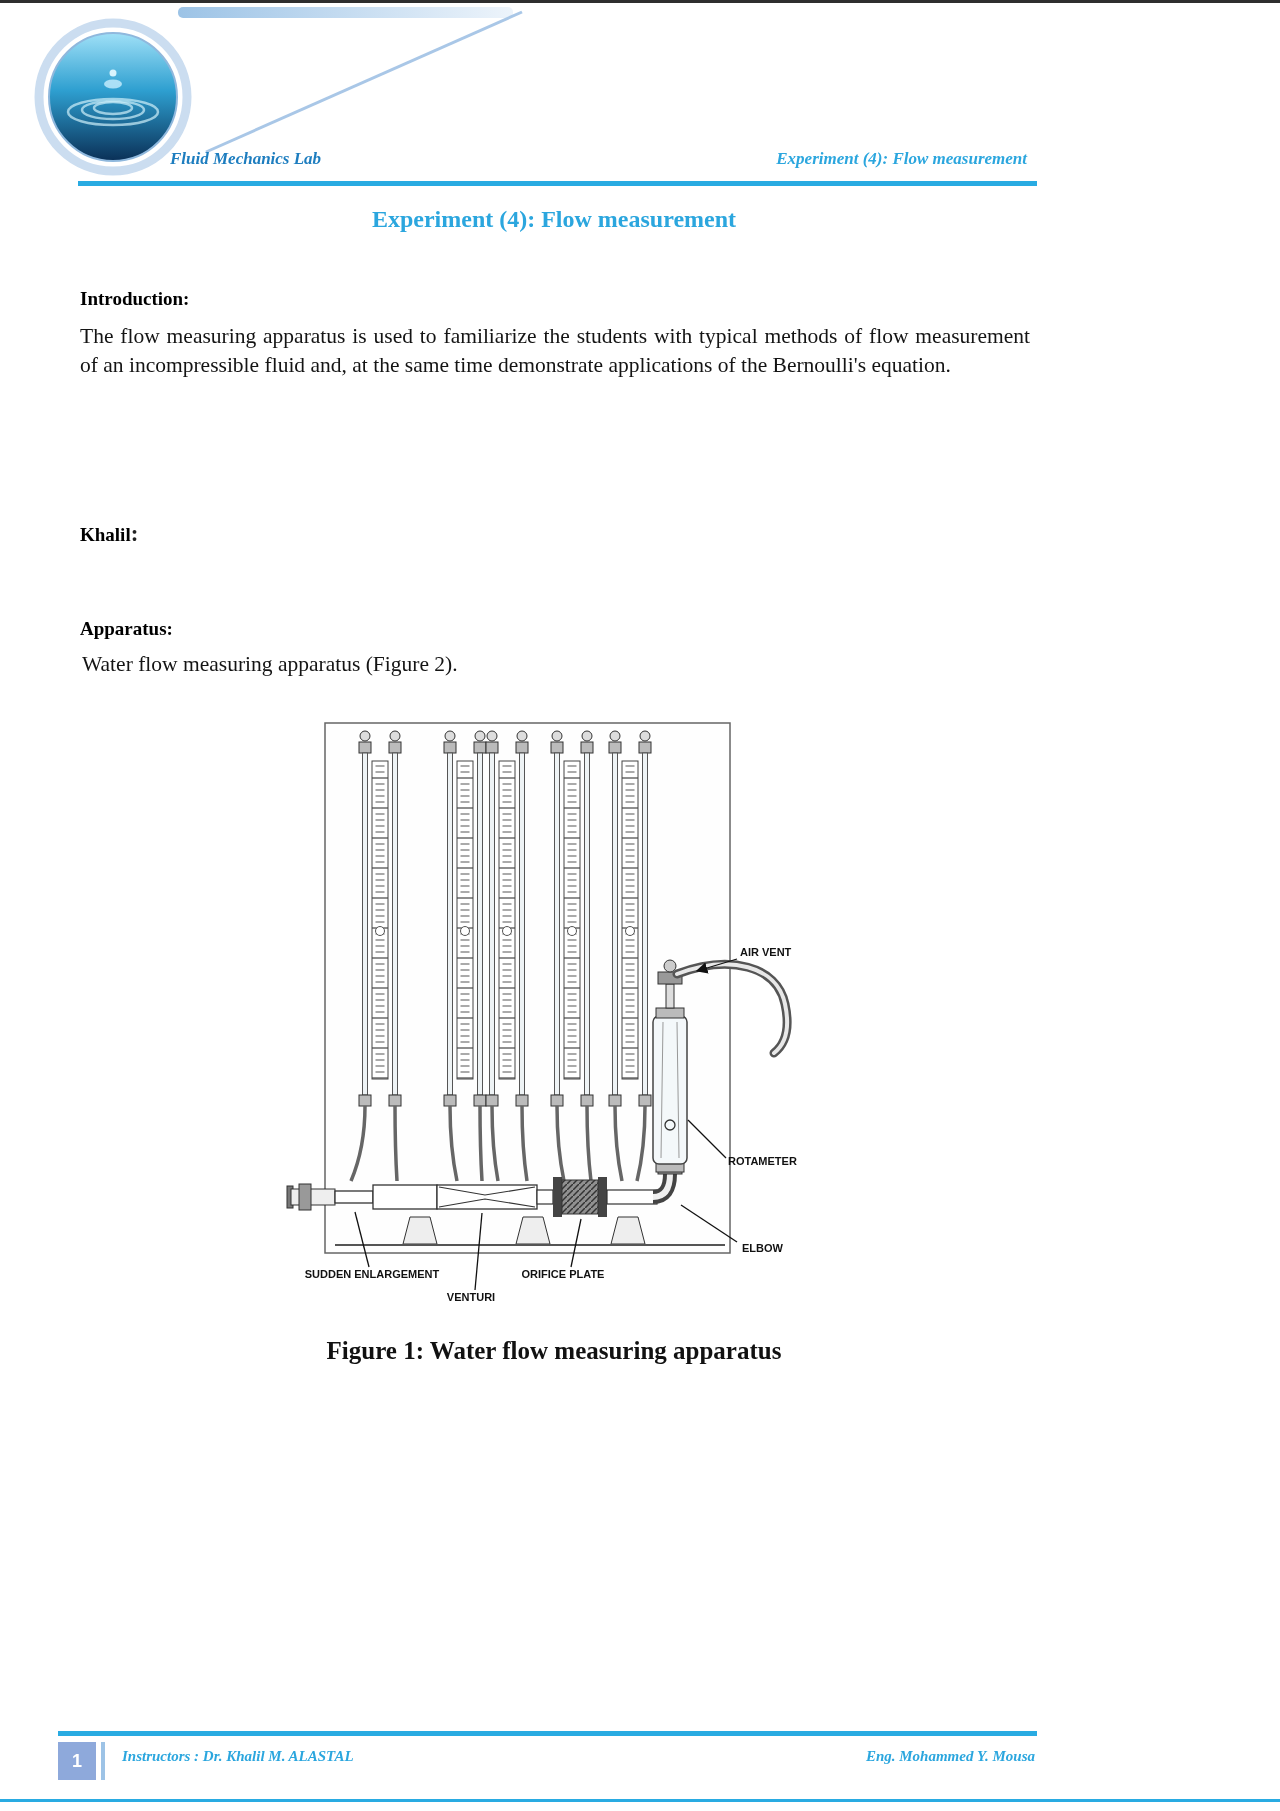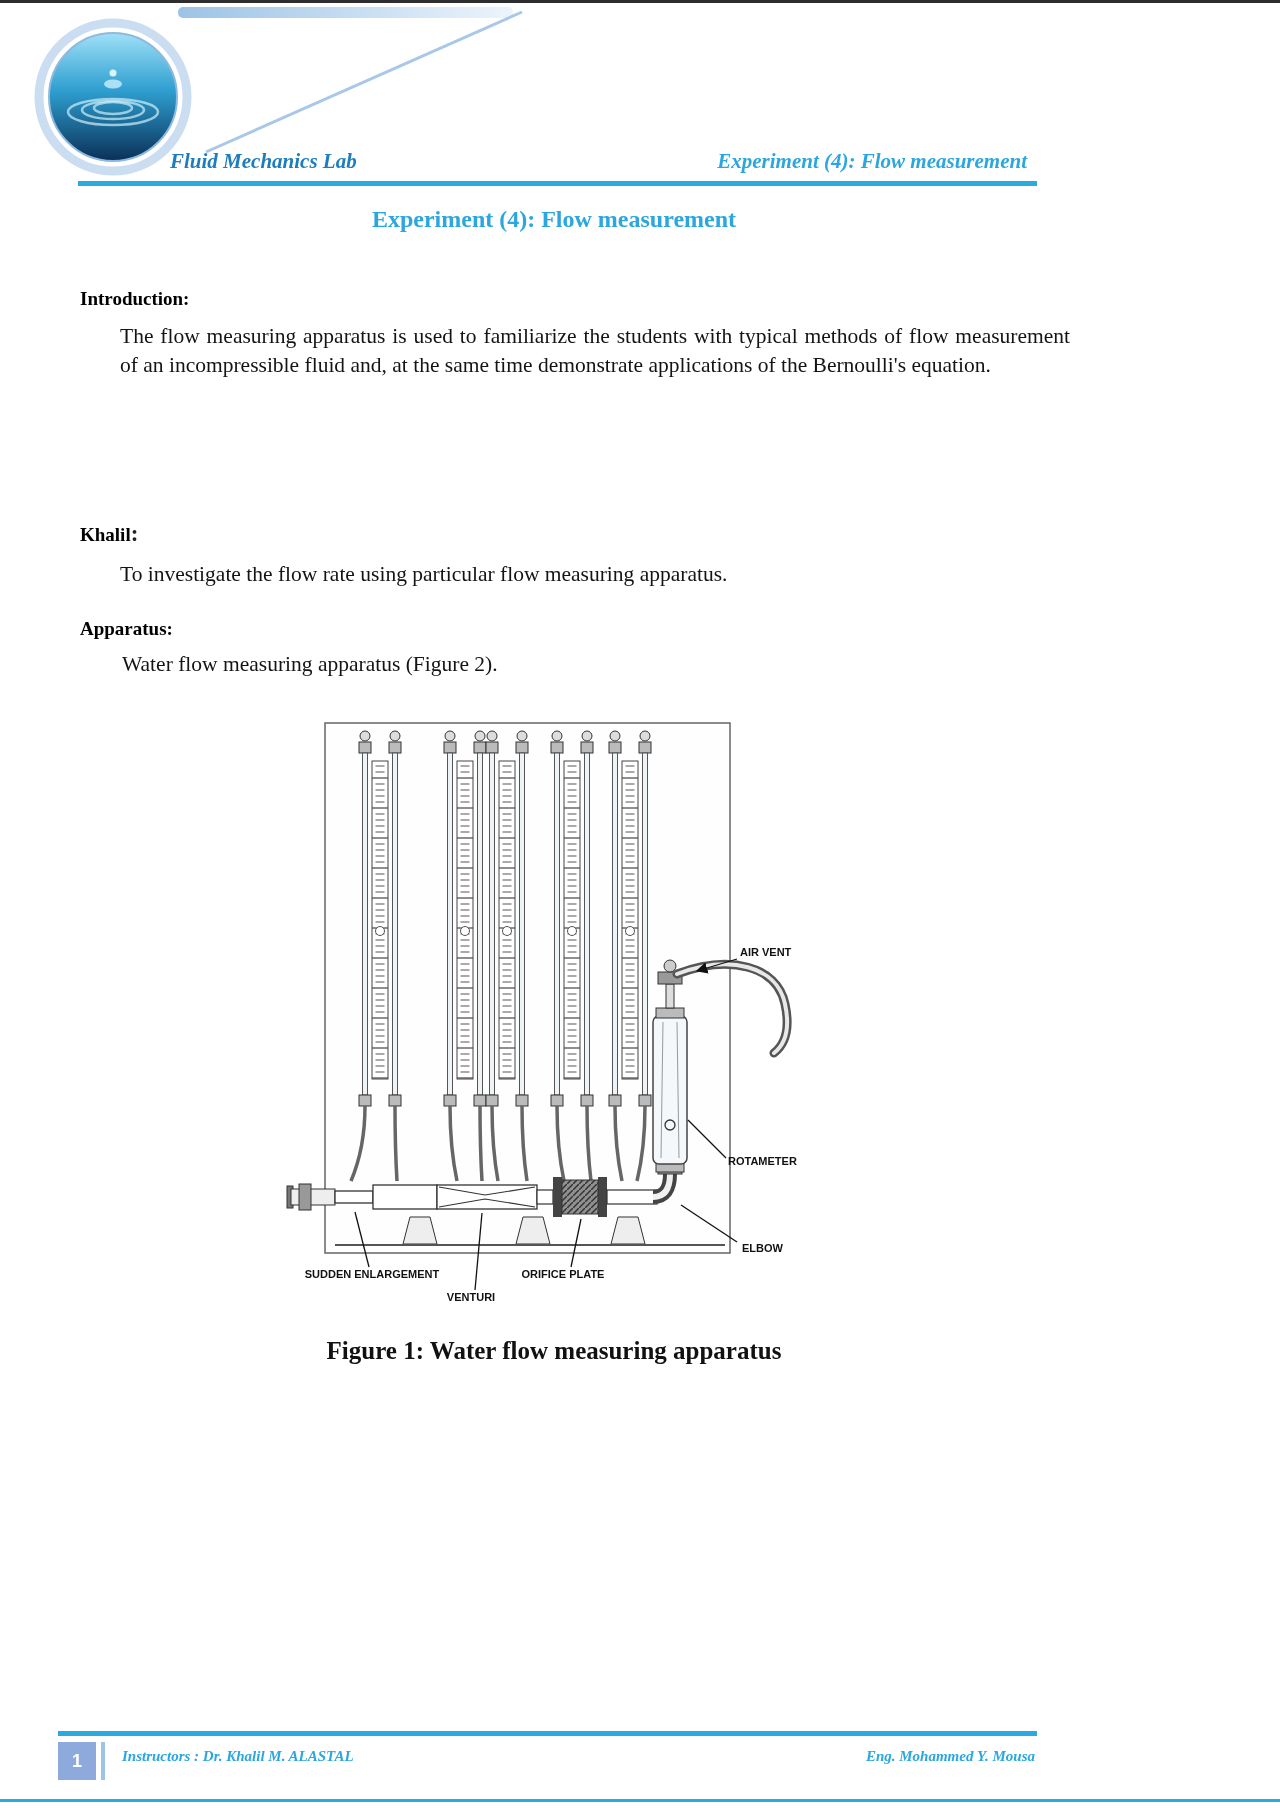--- a/index.html
+++ b/index.html
@@ -12,21 +12,21 @@
     overflow: hidden;
     font-family: "Liberation Serif", serif;
     color: #1a1a1a;
   }
   .abs { position: absolute; }
   .top-edge {
     position: absolute; top: 0; left: 0; right: 0; height: 3px;
     background: #2e2e2e;
   }
   .hdr-text {
-    font-size: 21px; font-weight: bold; font-style: italic;
+    font-size: 17px; font-weight: bold; font-style: italic;
     white-space: nowrap;
   }
   .hdr-left  { color: #1d7dbf; }
   .hdr-right { color: #2ba6de; text-align: right; }
   .rule-double {
     height: 4px;
     border-top: 3px solid #29ABE2;
     border-bottom: 2px solid #29ABE2;
   }
   .page-title {
@@ -34,21 +34,20 @@
     text-align: center;
   }
   .h-section {
     font-size: 19px; font-weight: bold; color: #000000;
     white-space: nowrap;
   }
   .h-colon { color: #222; font-weight: bold; font-size: 23px; }
   .body-text {
     font-size: 21.5px; line-height: 29px; text-align: justify;
     color: #141414;
-    margin-left: 40px;
   }
   .body-text.wide { line-height: 33px; word-spacing: 3px; }
   .single-line { text-align: left; }
   .caption {
     font-size: 25px; font-weight: bold; text-align: center; color: #111;
   }
   .figure-label {
     font-family: "Liberation Sans", sans-serif;
     font-size: 11px; font-weight: bold; fill: #111;
   }
@@ -105,21 +104,20 @@
   <div class="abs rule-double" style="left:78px;top:181px;width:959px"></div>
 
   <div class="abs page-title" style="left:78px;top:206px;width:952px">Experiment (4): Flow measurement</div>
 
   <div class="abs h-section" style="left:80px;top:288px">Introduction:</div>
   <div class="abs body-text" style="left:80px;top:322px;width:950px">The flow measuring apparatus is used to familiarize the students with typical methods of flow measurement of an incompressible fluid and, at the same time demonstrate applications of the Bernoulli's equation.</div>
 
   <div class="abs" style="left:80px;top:521px">
     <span class="h-section">Khalil</span><span class="h-colon">:</span>
   </div>
-  <div class="abs body-text single-line" style="left:80px;top:560px;width:950px">To investigate the flow rate using particular flow measuring apparatus.</div>
 
   <div class="abs h-section" style="left:80px;top:618px">Apparatus:</div>
   <div class="abs body-text single-line" style="left:82px;top:650px;width:950px">Water flow measuring apparatus (Figure 2).</div>
 
   <svg class="abs" style="left:285px;top:716px" width="530" height="600" viewBox="0 0 530 600">
     <defs>
       <pattern id="ticks" width="16" height="30" patternUnits="userSpaceOnUse">
         <rect width="16" height="30" fill="#ffffff"></rect>
         <line x1="0" y1="2" x2="16" y2="2" stroke="#444" stroke-width="1.2"></line>
         <line x1="0" y1="8" x2="4.5" y2="8" stroke="#555" stroke-width="1"></line>

